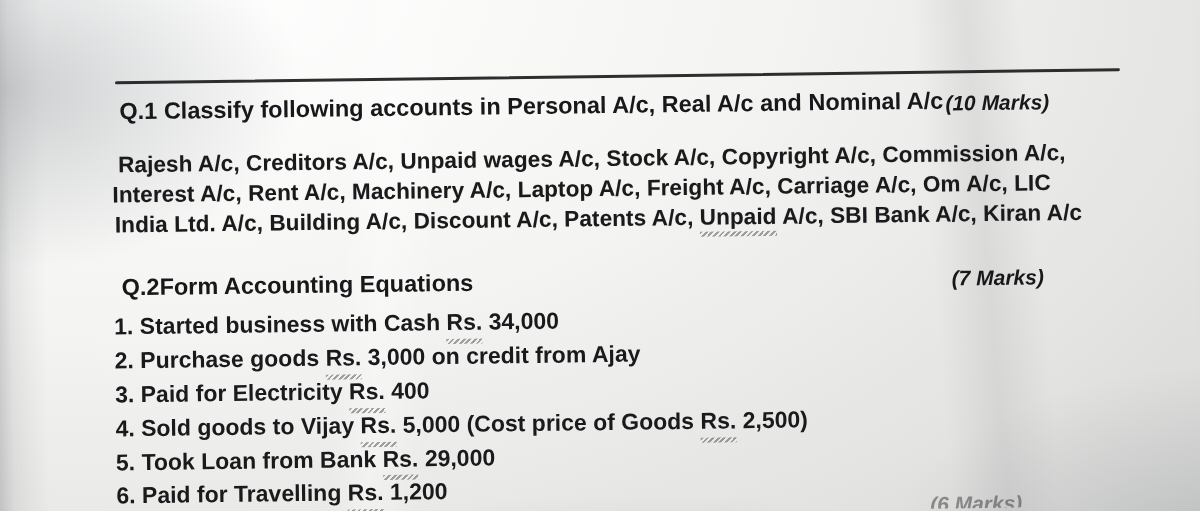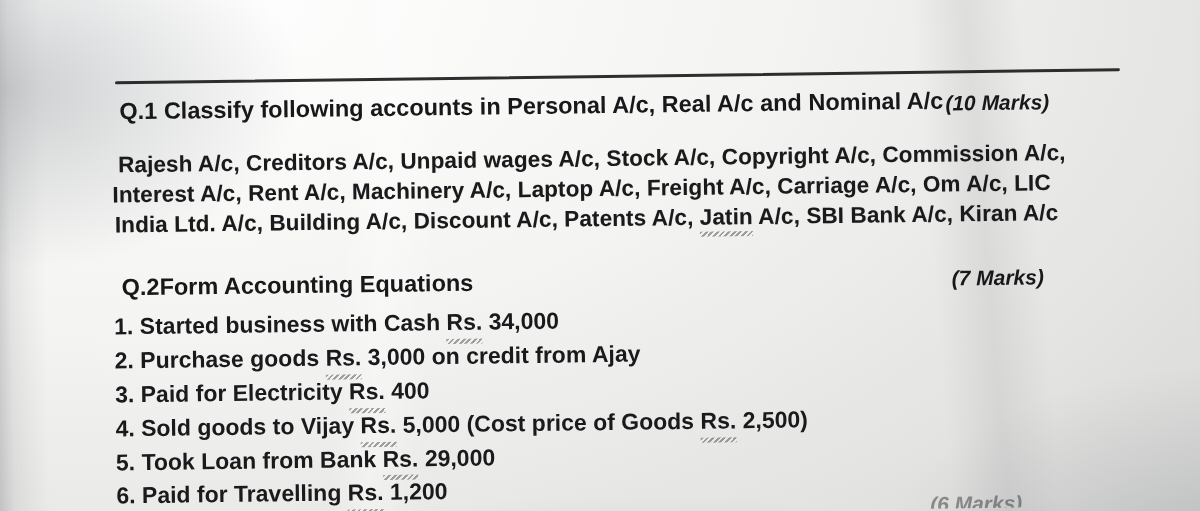--- a/index.html
+++ b/index.html
@@ -182,21 +182,21 @@
     <div class="rule"></div>
 
     <div class="q-head" id="q1-row">
       <span>Q.1 Classify following accounts in Personal A/c, Real A/c and Nominal A/c</span>
       <span class="marks">(10 Marks)</span>
     </div>
 
     <div id="q1-list">
       <div class="line l1">Rajesh A/c,  Creditors A/c, Unpaid wages A/c,  Stock A/c, Copyright A/c, Commission A/c,</div>
       <div class="line l2">Interest A/c, Rent A/c, Machinery A/c, Laptop A/c, Freight A/c, Carriage A/c, Om A/c, LIC</div>
-      <div class="line l3">India Ltd. A/c, Building A/c, Discount A/c, Patents A/c, <span class="sq">Jatin</span> A/c, SBI Bank A/c, Kiran A/c</div>
+      <div class="line l3">India Ltd. A/c, Building A/c, Discount A/c, Patents A/c, <span class="sq">Unpaid</span> A/c, SBI Bank A/c, Kiran A/c</div>
     </div>
 
     <div class="q-head" id="q2-row">
       <span>Q.2Form Accounting Equations</span>
       <span class="marks">(7 Marks)</span>
     </div>
 
     <div id="q2-list">
       <div class="item">1. Started business with Cash <span class="sq">Rs.</span> 34,000</div>
       <div class="item">2. Purchase goods <span class="sq">Rs.</span> 3,000 on credit from Ajay</div>

